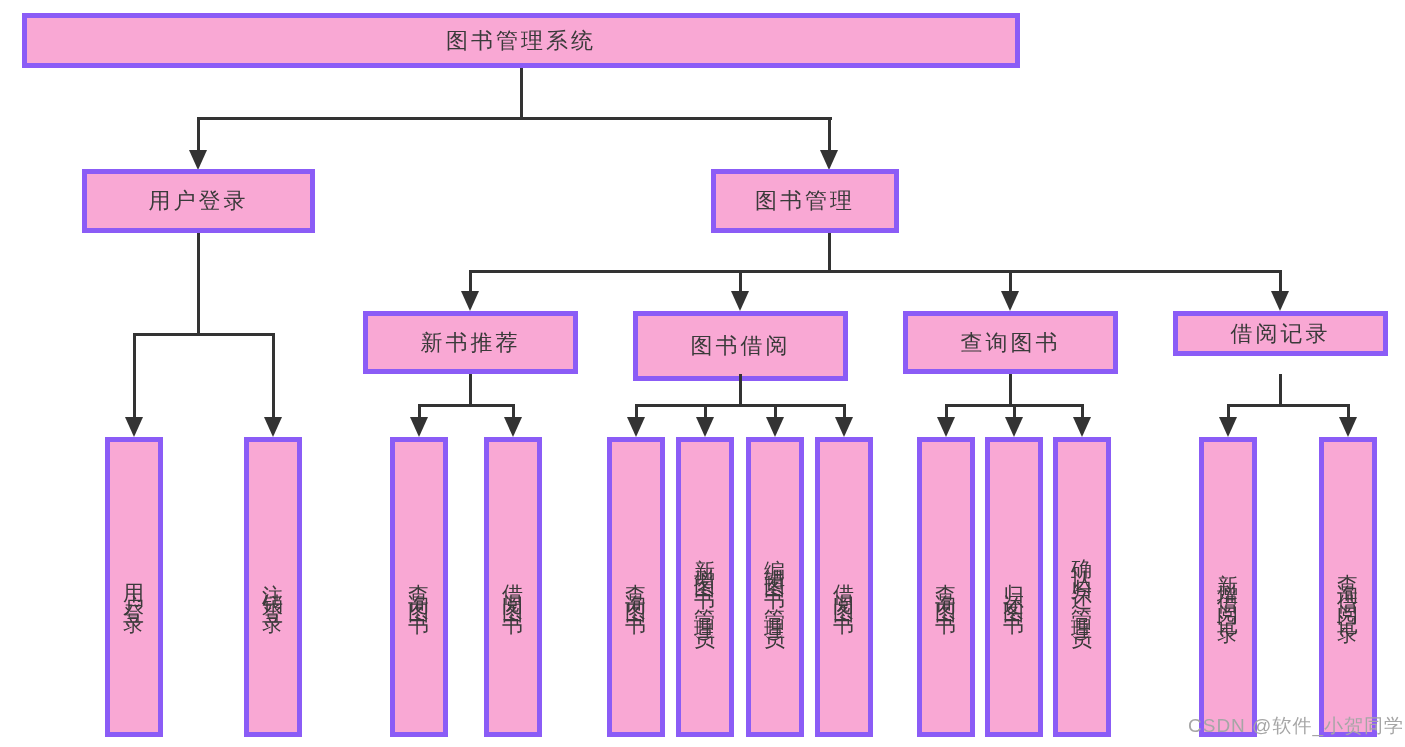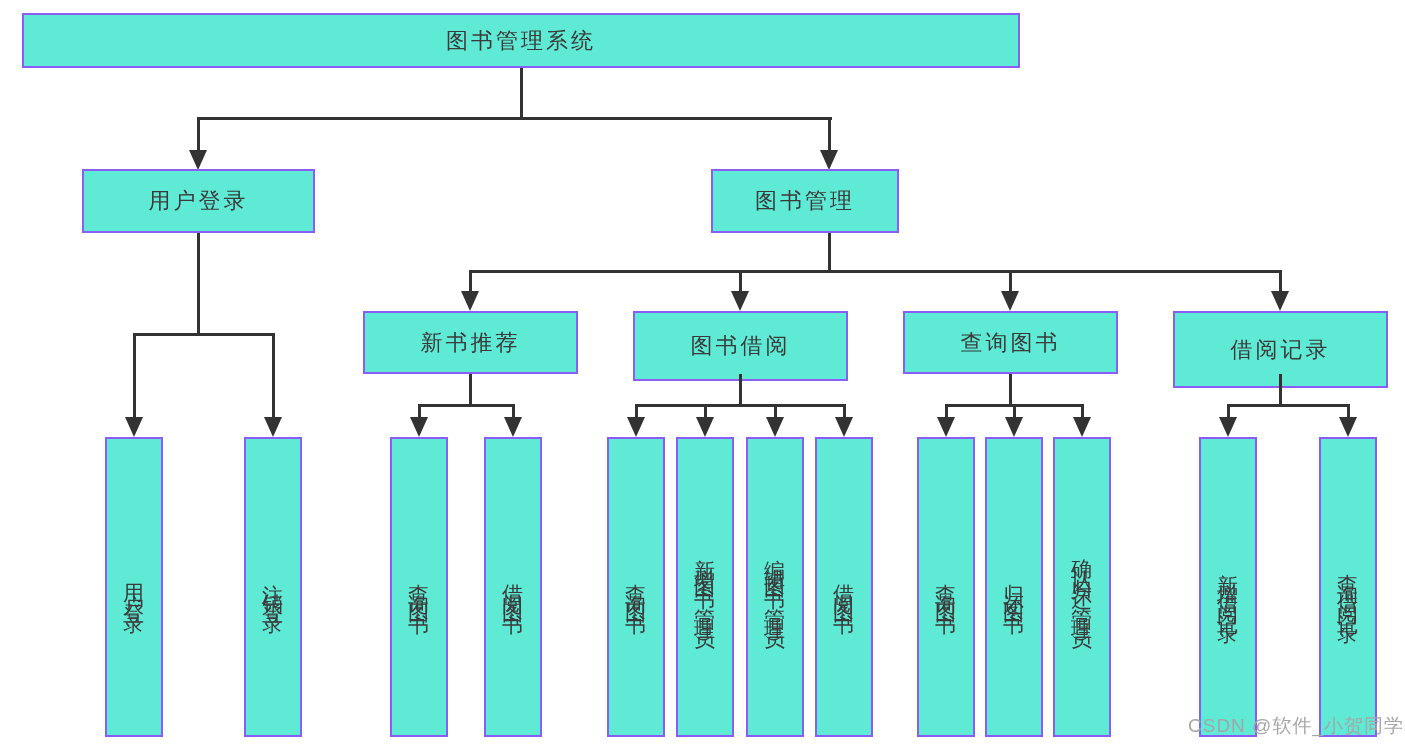--- a/index.html
+++ b/index.html
@@ -11,22 +11,22 @@
   .canvas {
     position: relative;
     width: 1405px;
     height: 747px;
     background: #ffffff;
     overflow: hidden;
   }
   .box {
     position: absolute;
     box-sizing: border-box;
-    border: 2px solid #8b5cf6;
-    background: #5eead4;
+    border: 5px solid #8b5cf6;
+    background: #f9a8d4;
     display: flex;
     align-items: center;
     justify-content: center;
     color: #3a3a3a;
   }
   .hlabel {
     font-size: 22px;
     letter-spacing: 3px;
     white-space: nowrap;
     color: #3a3a3a;
@@ -112,21 +112,21 @@
 
   <div class="box" style="left:363px;top:311px;width:215px;height:63px">
     <span class="hlabel">新书推荐</span>
   </div>
   <div class="box" style="left:633px;top:311px;width:215px;height:70px">
     <span class="hlabel">图书借阅</span>
   </div>
   <div class="box" style="left:903px;top:311px;width:215px;height:63px">
     <span class="hlabel">查询图书</span>
   </div>
-  <div class="box" style="left:1173px;top:311px;width:215px;height:77px">
+  <div class="box" style="left:1173px;top:311px;width:215px;height:45px">
     <span class="hlabel">借阅记录</span>
   </div>
 
   <div class="vl" style="left:468.5px;top:374px;height:32px"></div>
   <div class="hl" style="left:417.5px;top:404px;width:97px"></div>
   <div class="vl" style="left:417.5px;top:406px;height:15px"></div>
   <div class="vl" style="left:511.5px;top:406px;height:15px"></div>
   <div class="arr" style="left:410px;top:417px"></div>
   <div class="arr" style="left:504px;top:417px"></div>
 

